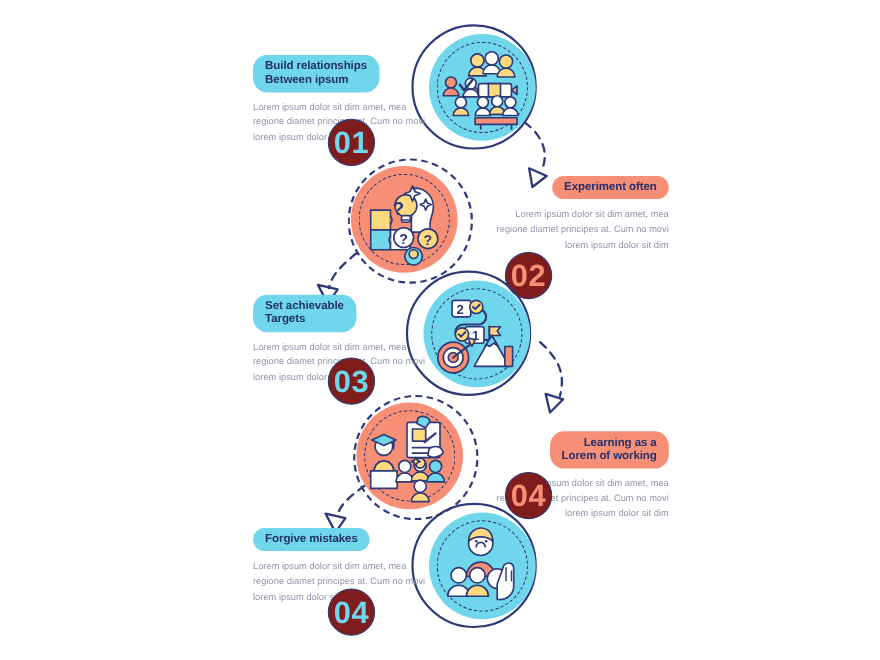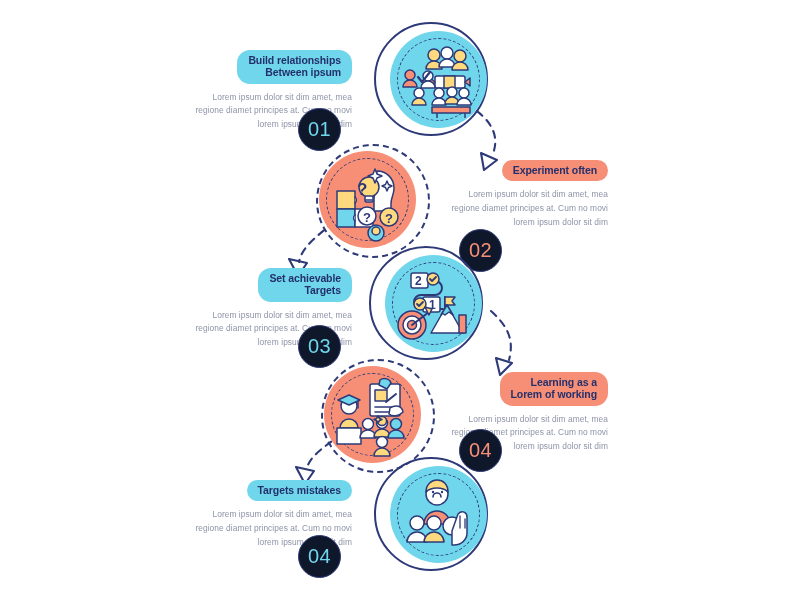--- a/index.html
+++ b/index.html
@@ -30,41 +30,41 @@
   .disc.cyan{background:#6fd6ec;}
   .disc.coral{background:#f78f77;}
   .disc .innerdash{
     position:absolute;left:7px;top:7px;right:7px;bottom:7px;border-radius:50%;
     border:1.4px dashed #2e3a78;box-sizing:border-box;
   }
   .disc svg{position:absolute;left:0;top:0;}
 
   
   .block{position:absolute;width:160px;}
-  .block.ra{text-align:right;}
+  .block.ra{text-align:left;margin-left:40px;}
   .block.la{text-align:right;}
   .pill{
     display:inline-block;border-radius:13px;padding:4px 11px 5px;
     font-size:10.5px;font-weight:bold;line-height:1.18;color:#24306b;
     letter-spacing:-0.1px;white-space:nowrap;
   }
   .pill.cyan{background:#6fd6ec;}
   .pill.coral{background:#f78f77;}
   .desc{
     margin-top:7px;font-size:8.4px;line-height:1.62;color:#8e93a8;
     letter-spacing:0.05px;
   }
 
   
   .num{
     position:absolute;width:43px;height:43px;border-radius:50%;
     border:1.8px solid #2e3a78;box-sizing:border-box;
     display:flex;align-items:center;justify-content:center;
-    font-size:20px;font-weight:normal;letter-spacing:0.5px;
-    background:#0f172a;
+    font-size:28px;font-weight:bold;letter-spacing:0.5px;
+    background:#7f1d1d;
   }
   .num.cyan{color:#6fd6ec;}
   .num.coral{color:#f78f77;}
 </style>
 </head>
 <body>
 
 <div id="stage">
 
   <svg class="arrow-layer" viewBox="0 0 800 600">
@@ -247,21 +247,21 @@
           <circle cx="58" cy="76" r="5.5" fill="#fff"></circle>
           <path d="M50,90 a8,8 0 0 1 16,0 z" fill="#ffd97d"></path>
 
           <circle cx="58" cy="55" r="4.5" fill="#ffd97d"></circle>
           <path d="M54,50 l1.5,2.5 l2.5,1 l-2.5,1 l-1.5,2.5 l-1.5,-2.5 l-2.5,-1 l2.5,-1 z" fill="#ffd97d"></path>
         </g>
       </svg>
     </div>
   </div>
 
-  <div class="block la" style="left:448px;top:372px;width:160px;">
+  <div class="block la" style="left:448px;top:392px;width:160px;">
     <div class="pill coral">
       <span>Learning as a</span><br>
       <span>Lorem of working</span>
     </div>
     <div class="desc">Lorem ipsum dolor sit dim amet, mea regione diamet principes at. Cum no movi lorem ipsum dolor sit dim</div>
   </div>
   <div class="num coral" style="left:459px;top:429px;">04</div>
 
   <div class="node right" style="left:374px;top:457px;">
     <div class="ring"></div>
@@ -285,19 +285,19 @@
           <circle cx="62" cy="60" r="9" fill="#fff"></circle>
           <path d="M68,48 c4,-4 9,-2 9,3 l0,16 c0,7 -6,12 -13,12 l-2,0 l0,-14 z" fill="#fff"></path>
           <path d="M70,50 v12 M75,53 v9" stroke-width="1.3" fill="none"></path>
         </g>
       </svg>
     </div>
   </div>
 
   <div class="block ra" style="left:190px;top:480px;width:162px;">
     <div class="pill cyan">
-      <span>Targets mistakes</span>
+      <span>Forgive mistakes</span>
     </div>
     <div class="desc">Lorem ipsum dolor sit dim amet, mea regione diamet principes at. Cum no movi lorem ipsum dolor sit dim</div>
   </div>
   <div class="num cyan" style="left:298px;top:535px;">04</div>
 
 </div>
 
 </body></html>

